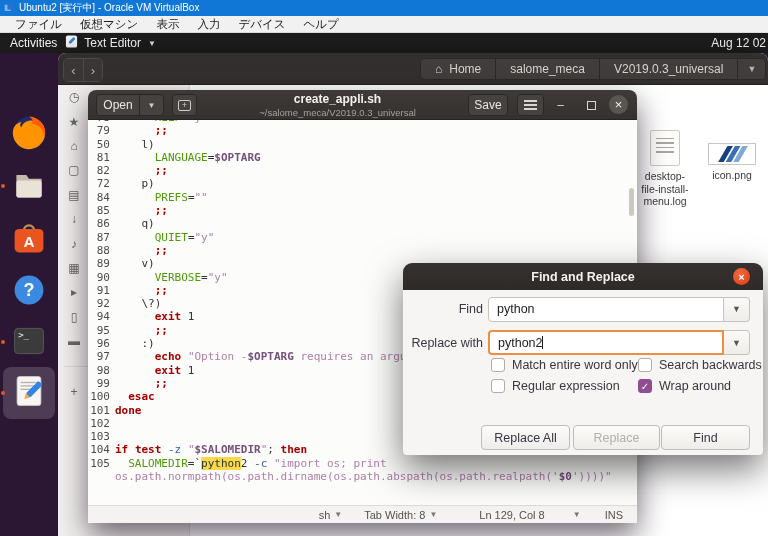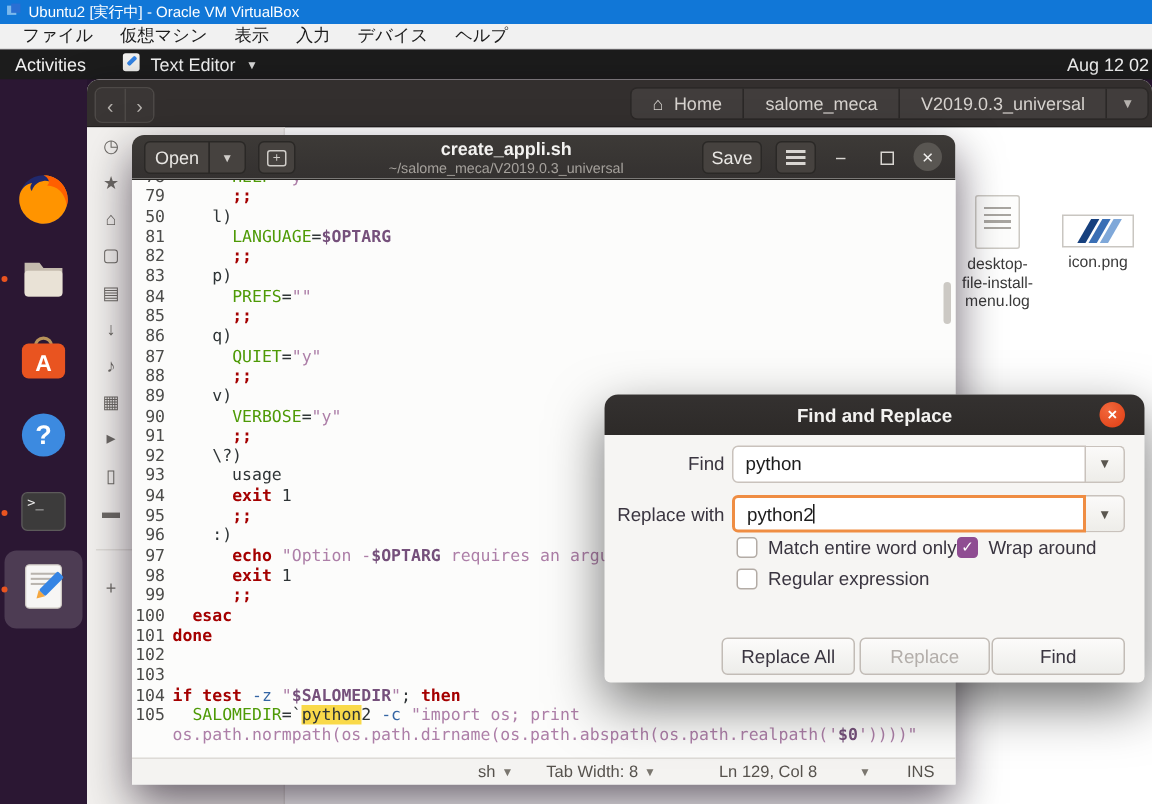--- a/index.html
+++ b/index.html
@@ -11,21 +11,21 @@
     display:flex; align-items:center; padding-left:4px; gap:4px; }
   .vbox-title { color:#fff; font-size:10px; white-space:nowrap; }
   .vbox-menubar { position:absolute; left:0; top:16px; width:768px; height:17px; background:#f1f1f1;
     border-bottom:1px solid #dcdcdc; display:flex; align-items:center; padding-left:6px; }
   .vmenu { font-size:11.5px; color:#1b1b1b; padding:0 9px; line-height:17px; }
 
   
   .top-panel { position:absolute; left:0; top:33px; width:768px; height:20px; background:#1c1c1c;
     display:flex; align-items:center; color:#f2f2f2; font-size:12px; }
   .activities { margin-left:10px; }
-  .app-btn { margin-left:24px; display:flex; align-items:center; gap:6px; }
+  .app-btn { margin-left:8px; display:flex; align-items:center; gap:6px; }
   .app-caret { font-size:8px; color:#d8d8d8; margin-left:1px; }
   .panel-clock { position:absolute; right:2px; top:0; line-height:20px; font-size:12px; white-space:nowrap; }
 
   
   .dock { position:absolute; left:0; top:53px; width:58px; height:483px; background:#2b1733; z-index:4; }
   .dock-item { position:absolute; left:6px; width:46px; height:46px; display:flex; align-items:center; justify-content:center; }
   .dock-item.active { left:3px; width:52px; height:52px; background:rgba(255,255,255,.16); border-radius:8px; }
   .dock-dot { position:absolute; left:1px; width:4px; height:4px; border-radius:50%; background:#e95420; }
 
   
@@ -347,31 +347,30 @@
         </div>
       <div class="ghd-btn win-close">×</div>
     </div>
     <div class="code-wrap">
       <div class="code-inner" id="code-lines">
           <div class="code-line"><span class="ln">78</span><span class="lc"><span class="seg">      </span><span class="seg var">HELP</span><span class="seg">=</span><span class="seg str">"y"</span></span></div>
           <div class="code-line"><span class="ln">79</span><span class="lc"><span class="seg">      </span><span class="seg kw">;;</span></span></div>
           <div class="code-line"><span class="ln">50</span><span class="lc"><span class="seg">    l)</span></span></div>
           <div class="code-line"><span class="ln">81</span><span class="lc"><span class="seg">      </span><span class="seg var">LANGUAGE</span><span class="seg">=</span><span class="seg vref">$OPTARG</span></span></div>
           <div class="code-line"><span class="ln">82</span><span class="lc"><span class="seg">      </span><span class="seg kw">;;</span></span></div>
-          <div class="code-line"><span class="ln">83</span><span class="lc"><span class="seg">    p)</span></span></div>
+          <div class="code-line"><span class="ln">72</span><span class="lc"><span class="seg">    p)</span></span></div>
           <div class="code-line"><span class="ln">84</span><span class="lc"><span class="seg">      </span><span class="seg var">PREFS</span><span class="seg">=</span><span class="seg str">""</span></span></div>
           <div class="code-line"><span class="ln">85</span><span class="lc"><span class="seg">      </span><span class="seg kw">;;</span></span></div>
           <div class="code-line"><span class="ln">86</span><span class="lc"><span class="seg">    q)</span></span></div>
           <div class="code-line"><span class="ln">87</span><span class="lc"><span class="seg">      </span><span class="seg var">QUIET</span><span class="seg">=</span><span class="seg str">"y"</span></span></div>
           <div class="code-line"><span class="ln">88</span><span class="lc"><span class="seg">      </span><span class="seg kw">;;</span></span></div>
           <div class="code-line"><span class="ln">89</span><span class="lc"><span class="seg">    v)</span></span></div>
           <div class="code-line"><span class="ln">90</span><span class="lc"><span class="seg">      </span><span class="seg var">VERBOSE</span><span class="seg">=</span><span class="seg str">"y"</span></span></div>
           <div class="code-line"><span class="ln">91</span><span class="lc"><span class="seg">      </span><span class="seg kw">;;</span></span></div>
           <div class="code-line"><span class="ln">92</span><span class="lc"><span class="seg">    \?)</span></span></div>
-          <div class="code-line"><span class="ln">93</span><span class="lc"><span class="seg">      usage</span></span></div>
           <div class="code-line"><span class="ln">94</span><span class="lc"><span class="seg">      </span><span class="seg kw">exit</span><span class="seg"> 1</span></span></div>
           <div class="code-line"><span class="ln">95</span><span class="lc"><span class="seg">      </span><span class="seg kw">;;</span></span></div>
           <div class="code-line"><span class="ln">96</span><span class="lc"><span class="seg">    :)</span></span></div>
           <div class="code-line"><span class="ln">97</span><span class="lc"><span class="seg">      </span><span class="seg kw">echo</span><span class="seg"> </span><span class="seg str">"Option -</span><span class="seg vref">$OPTARG</span><span class="seg str"> requires an argument"</span></span></div>
           <div class="code-line"><span class="ln">98</span><span class="lc"><span class="seg">      </span><span class="seg kw">exit</span><span class="seg"> 1</span></span></div>
           <div class="code-line"><span class="ln">99</span><span class="lc"><span class="seg">      </span><span class="seg kw">;;</span></span></div>
           <div class="code-line"><span class="ln">100</span><span class="lc"><span class="seg">  </span><span class="seg kw">esac</span></span></div>
           <div class="code-line"><span class="ln">101</span><span class="lc"><span class="seg kw">done</span></span></div>
           <div class="code-line"><span class="ln">102</span><span class="lc"><span class="seg"></span></span></div>
           <div class="code-line"><span class="ln">103</span><span class="lc"><span class="seg"></span></span></div>
@@ -423,20 +422,24 @@
           <span class="cb"></span>
           <span class="opt-label">Match entire word only</span>
         </div>
         <div class="opt-item">
           <span class="cb"></span>
           <span class="opt-label">Regular expression</span>
         </div>
       </div>
     <div class="opt-col opt-col-2" id="opt-col-2">
         <div class="opt-item">
+          <span class="cb"></span>
+          <span class="opt-label">Search backwards</span>
+        </div>
+        <div class="opt-item">
           <span class="cb checked">✓</span>
           <span class="opt-label">Wrap around</span>
         </div>
       </div>
     <div id="dlg-buttons">
         <div class="dlg-btn btn-0">Replace All</div>
         <div class="dlg-btn btn-1 disabled">Replace</div>
         <div class="dlg-btn btn-2">Find</div>
       </div>
   </div>

